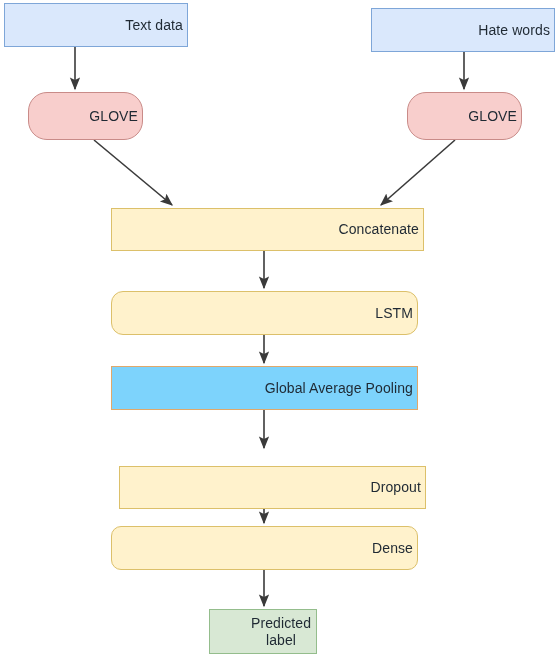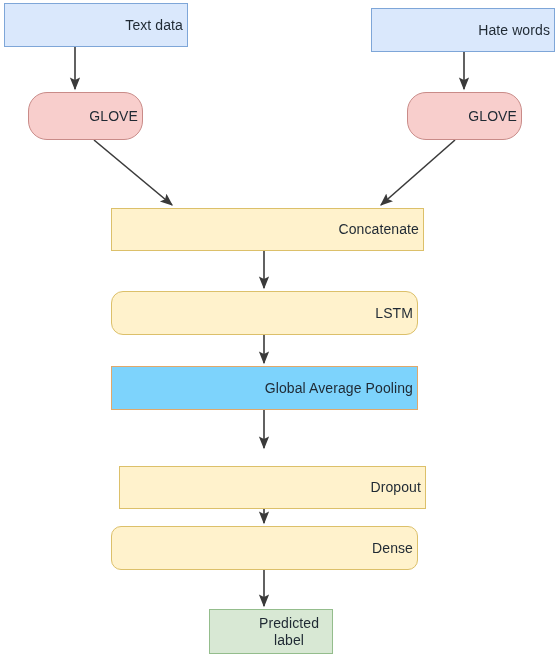--- a/index.html
+++ b/index.html
@@ -108,17 +108,17 @@
   </div>
 
   <div class="node shape-rect fill-yellow" style="left:111px; top:466px; width:307px; height:43px;margin-left:8px;">
     <span class="node-label">Dropout</span>
   </div>
 
   <div class="node shape-rect fill-yellow" style="left:111px; top:526px; width:307px; height:44px;border-radius:10px;">
     <span class="node-label">Dense</span>
   </div>
 
-  <div class="node shape-rect fill-green" style="left:209px; top:609px; width:124px; height:45px;">
+  <div class="node shape-rect fill-green" style="left:209px; top:609px; width:108px; height:45px;">
     <span class="node-label">Predicted label</span>
   </div>
 
 </div>
 
 </body></html>

